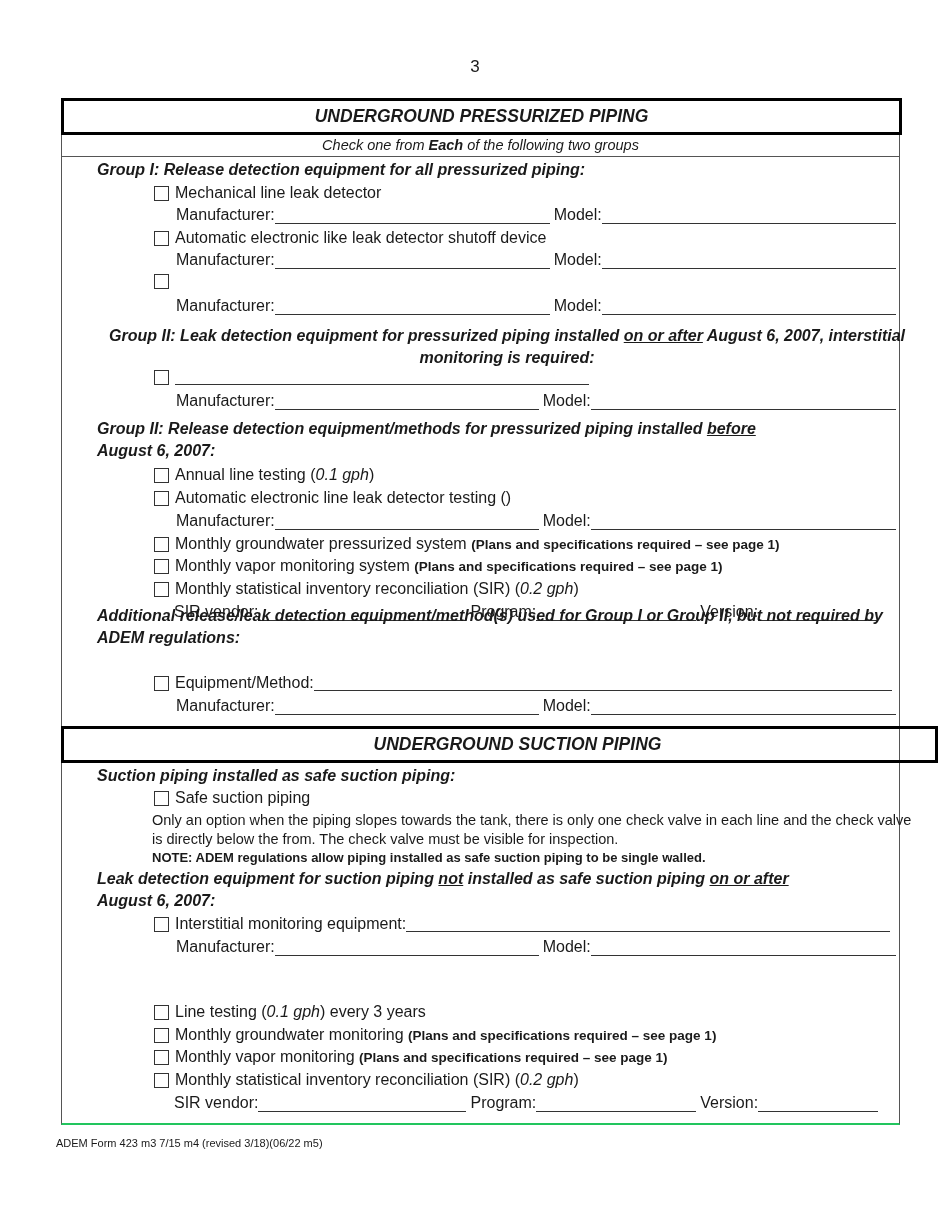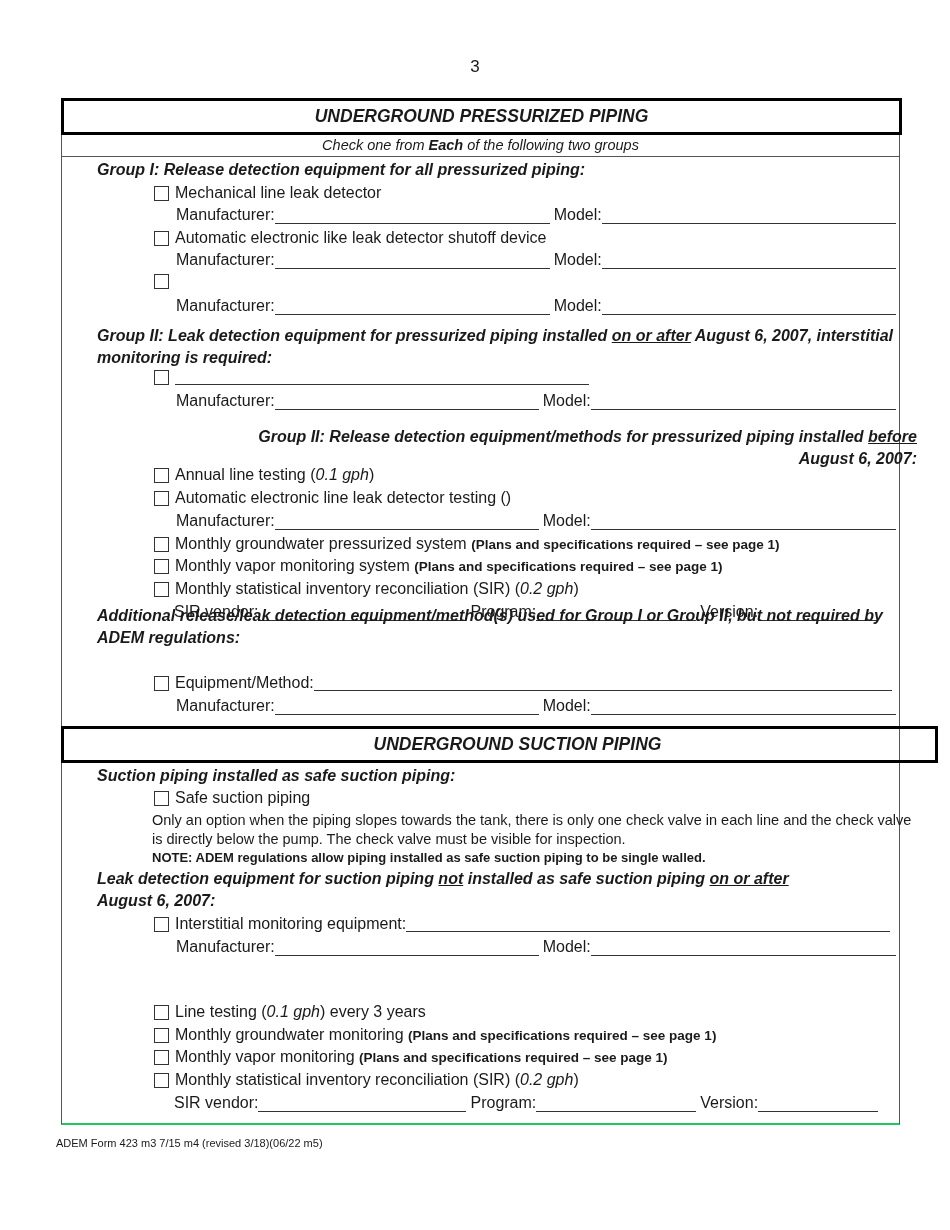--- a/index.html
+++ b/index.html
@@ -78,34 +78,34 @@
   <div class="row cb-row" style="top:176px;">
     <span class="cb"></span>
   </div>
   <div class="row field-row" style="top:199px;">
     <span>Manufacturer:</span>
       <span class="line" style="width:275px"></span>
     <span>Model:</span>
       <span class="line" style="width:294px"></span>
   </div>
 
-  <div class="row group-title" style="top:227px;"><span>Group II:  Leak detection equipment for pressurized piping installed </span><span class="u">on or after</span><span> August 6, 2007, interstitial monitoring is required:</span></div>
+  <div class="row group-title" style="top:227px;text-align:center;"><span>Group II:  Leak detection equipment for pressurized piping installed </span><span class="u">on or after</span><span> August 6, 2007, interstitial monitoring is required:</span></div>
 
   <div class="row cb-row" style="top:271px;">
     <span class="cb"></span>
       <span class="line" style="width:414px"></span>
   </div>
   <div class="row field-row" style="top:294px;">
     <span>Manufacturer:</span>
       <span class="line" style="width:264px"></span>
     <span>Model:</span>
       <span class="line" style="width:305px"></span>
   </div>
 
-  <div class="row group-title" style="top:328px;text-align:right;"><span>Group II:  Release detection equipment/methods for pressurized piping installed </span><span class="u">before</span><br><span>August 6, 2007:</span></div>
+  <div class="row group-title" style="top:320px;"><span>Group II:  Release detection equipment/methods for pressurized piping installed </span><span class="u">before</span><br><span>August 6, 2007:</span></div>
 
   <div class="row cb-row" style="top:368px;">
     <span class="cb"></span>
       <span>Annual line testing (</span>
       <i>0.1 gph</i>
       <span>)</span>
   </div>
   <div class="row cb-row" style="top:391px;">
     <span class="cb"></span>
       <span>Automatic electronic line leak detector testing (</span>
@@ -151,21 +151,21 @@
       <span class="line" style="width:305px"></span>
   </div>
 
   <div class="section-header" style="top:628px;padding-left:36px;">UNDERGROUND SUCTION PIPING</div>
 
   <div class="row group-title" style="top:667px;">Suction piping installed as safe suction piping:</div>
   <div class="row cb-row" style="top:691px;">
     <span class="cb"></span>
       <span>Safe suction piping</span>
   </div>
-  <div class="row note" style="top:713px;">Only an option when the piping slopes towards the tank, there is only one check valve in each line and the check valve is directly below the pump. The check valve must be visible for inspection.</div>
+  <div class="row note" style="top:713px;">Only an option when the piping slopes towards the tank, there is only one check valve in each line and the check valve is directly below the from. The check valve must be visible for inspection.</div>
   <div class="row note-bold" style="top:752px;">NOTE: ADEM regulations allow piping installed as safe suction piping to be single walled.</div>
 
   <div class="row group-title" style="top:770px;"><span>Leak detection equipment for suction piping </span><span class="u">not</span><span> installed as safe suction piping </span><span class="u">on or after</span><br><span>August 6, 2007:</span></div>
   <div class="row cb-row" style="top:817px;">
     <span class="cb"></span>
       <span>Interstitial monitoring equipment:</span>
       <span class="line" style="width:484px"></span>
   </div>
   <div class="row field-row" style="top:840px;">
     <span>Manufacturer:</span>

